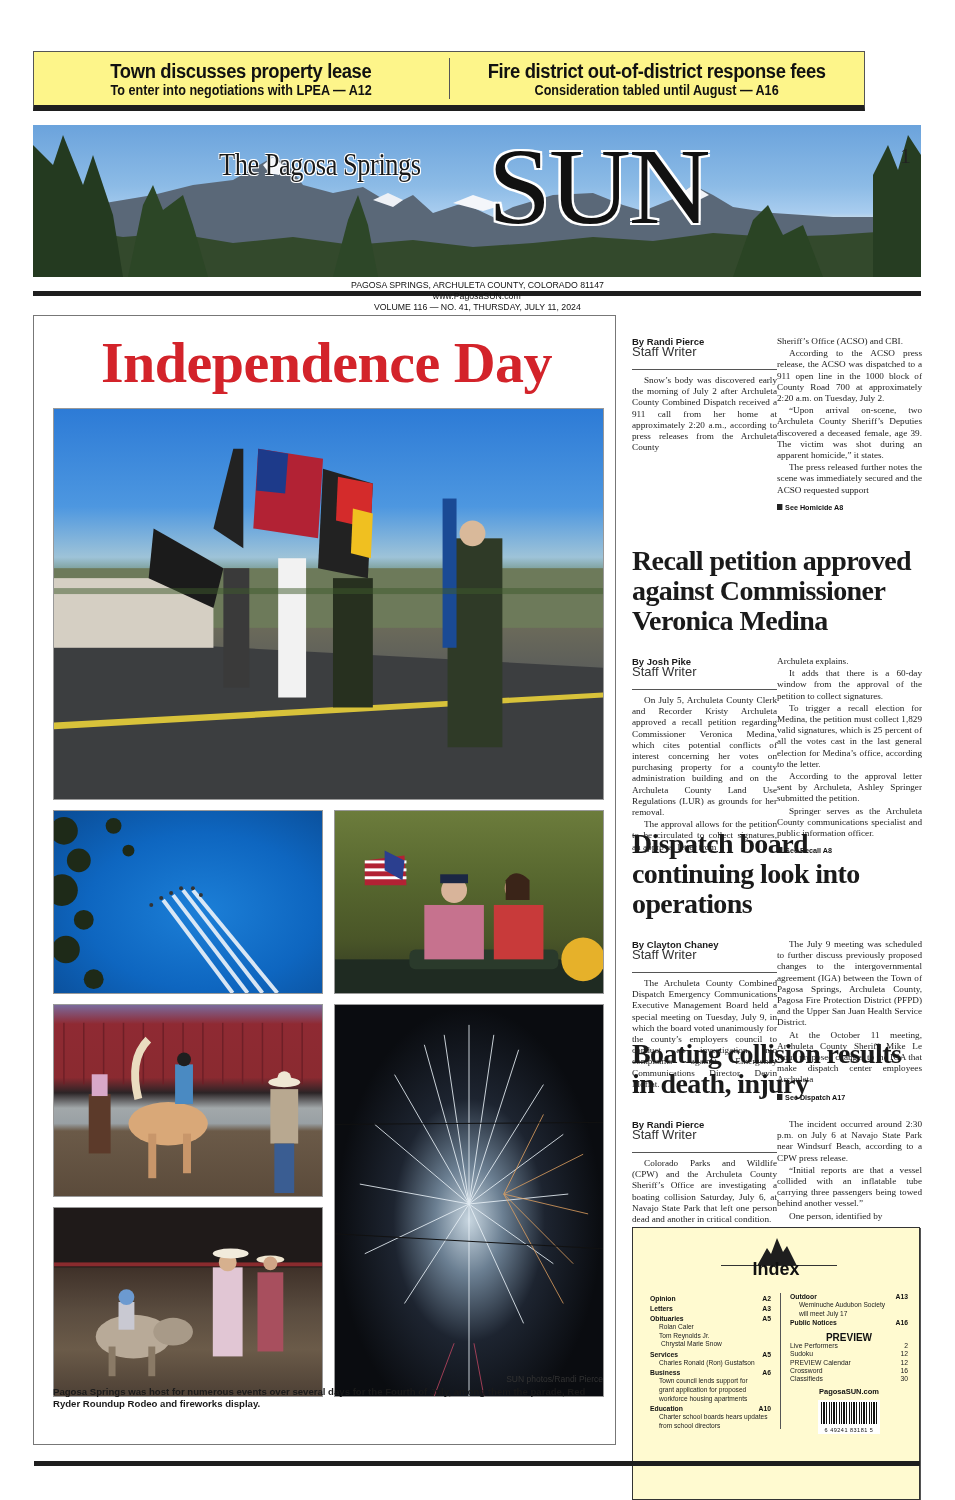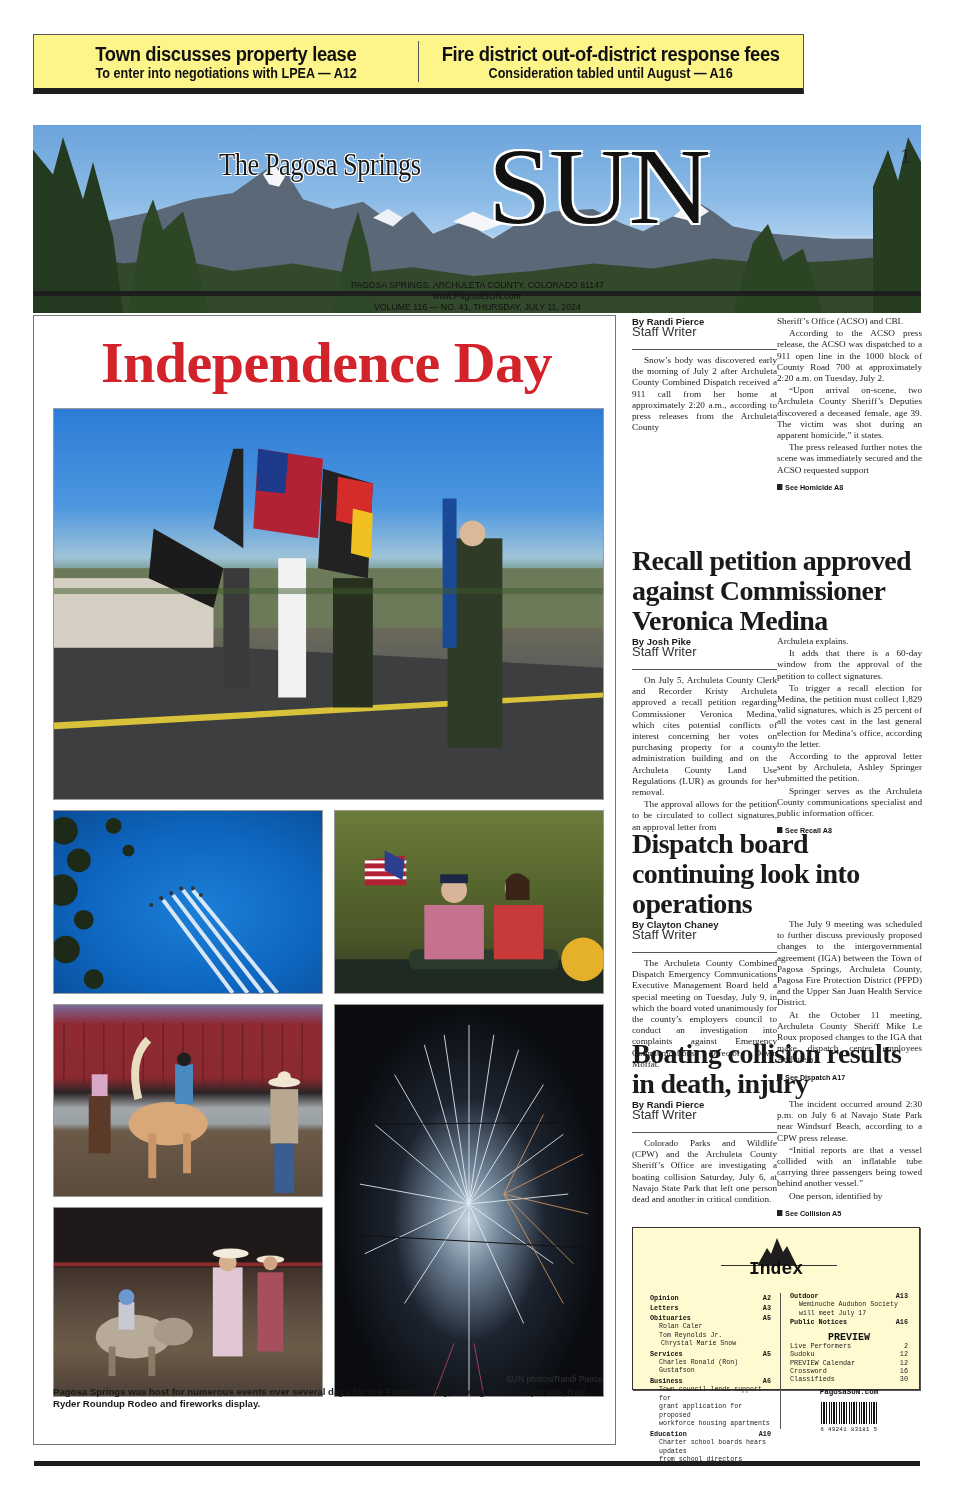--- a/index.html
+++ b/index.html
@@ -1,34 +1,34 @@
 <!DOCTYPE html>
 <html><head>
   <meta charset="utf-8">
   <style>
     * { box-sizing: border-box; margin: 0; padding: 0; }
     html, body { width: 955px; height: 1500px; background: #ffffff; overflow: hidden; }
     body { position: relative; font-family: "Liberation Sans", sans-serif; color: #1a1a1a; }
 
     
     .teaser-bar {
-      position: absolute; left: 33px; top: 34px; width: 771px; height: 60px;
+      position: absolute; left: 33px; top: 51px; width: 832px; height: 60px;
       background: #fdf58a; border: 1px solid #555;
       border-bottom: 6px solid #1e1e1e;
       display: flex;
       justify-content: center;
     }
     .teaser { flex: 1; display: flex; flex-direction: column; align-items: center; justify-content: center; }
     .teaser-divider { width: 1px; background: #555; margin: 6px 0; }
     .teaser-title { font-family: "Liberation Sans", sans-serif; font-weight: bold; font-size: 20px; letter-spacing: -0.4px; line-height: 22px; color: #111; transform: scaleX(0.92); }
     .teaser-sub { font-family: "Liberation Sans", sans-serif; font-weight: bold; font-size: 14px; line-height: 16px; color: #111; transform: scaleX(0.9); }
 
     
     .masthead {
-      position: absolute; left: 33px; top: 125px; width: 888px; height: 188px;
+      position: absolute; left: 33px; top: 125px; width: 888px; height: 152px;
       overflow: hidden;
       background: linear-gradient(180deg, #6ba3dc 0%, #8cbbe6 40%, #a9cdef 58%, #c9dbe6 62%, #7d8ea3 72%, #4b5d4a 82%, #2f4a2c 100%);
     }
     .mast-mountains {
       position: absolute; left: 0; bottom: 0; width: 100%; height: 100%;
     }
     .mast-small {
       position: absolute; left: 186px; top: 22px;
       font-family: "Liberation Serif", serif; font-size: 31px; color: #1a1a1a;
       letter-spacing: -0.5px; transform: scaleX(0.85); transform-origin: left top;
@@ -83,36 +83,36 @@
       position: absolute; left: 19px; top: 1070px; width: 551px;
       font-weight: bold; font-size: 9.6px; line-height: 11.5px; color: #1a1a1a;
     }
 
     
     .story { position: absolute; left: 632px; width: 290px; }
     .story-headline {
       font-family: "Liberation Serif", serif; font-weight: bold; font-size: 28px; line-height: 30px;
       color: #1a1a1a; letter-spacing: -0.6px;
     }
-    .story-cols { display: flex; margin-top: 0; }
+    .story-cols { display: flex; margin-top: 20px; }
     .story-col { flex: 1; }
     .byline { font-weight: bold; font-size: 9.5px; line-height: 11px; color: #1a1a1a; }
     .byline-title { font-size: 13px; line-height: 9px; color: #333; padding-bottom: 13px; border-bottom: 1px solid #555; margin-bottom: 5px; }
     .body-text {
       font-family: "Liberation Serif", serif; font-size: 9.2px; line-height: 11.2px; color: #222;
       text-align: justify; text-indent: 12px; hyphens: auto;
     }
     .body-text + .body-text { margin-top: 1px; }
     .jump { font-weight: bold; font-size: 8px; line-height: 11px; color: #111; transform: scaleX(0.9); transform-origin: left; display: inline-block; }
     .jump::before { content: ""; display: inline-block; width: 6px; height: 6px; background: #222; margin-right: 3px; vertical-align: 0px; }
 
     
     .index-box {
-      position: absolute; left: 632px; top: 1227px; width: 288px; height: 163px;
-      background: #fffad0; border: 1px solid #333; box-shadow: 1px 1px 0 #555; font-family: Liberation Mono, monospace;
+      position: absolute; left: 632px; top: 1227px; width: 288px; height: 273px;
+      background: #fffad0; border: 1px solid #333; box-shadow: 1px 1px 0 #555;
     }
     .index-logo { position: absolute; left: 0; top: 8px; width: 100%; height: 52px; text-align: center; }
     .index-logo .peaks { position: absolute; left: 124px; top: 0; }
     .index-logo .rule { position: absolute; left: 88px; top: 29px; width: 116px; height: 1px; background: #333; }
     .index-title { position: absolute; left: 0; top: 31px; width: 100%; text-align: center;
       font-weight: bold; font-size: 18px; line-height: 20px; color: #111; }
     .index-divider { position: absolute; left: 147px; top: 65px; width: 1px; height: 136px; background: #555; }
     .index-left { position: absolute; left: 17px; top: 66px; width: 121px; }
     .index-right { position: absolute; left: 157px; top: 64px; width: 118px; }
     .ix-row { display: flex; justify-content: space-between; font-weight: bold; font-size: 6.8px; line-height: 9px; color: #111; }

